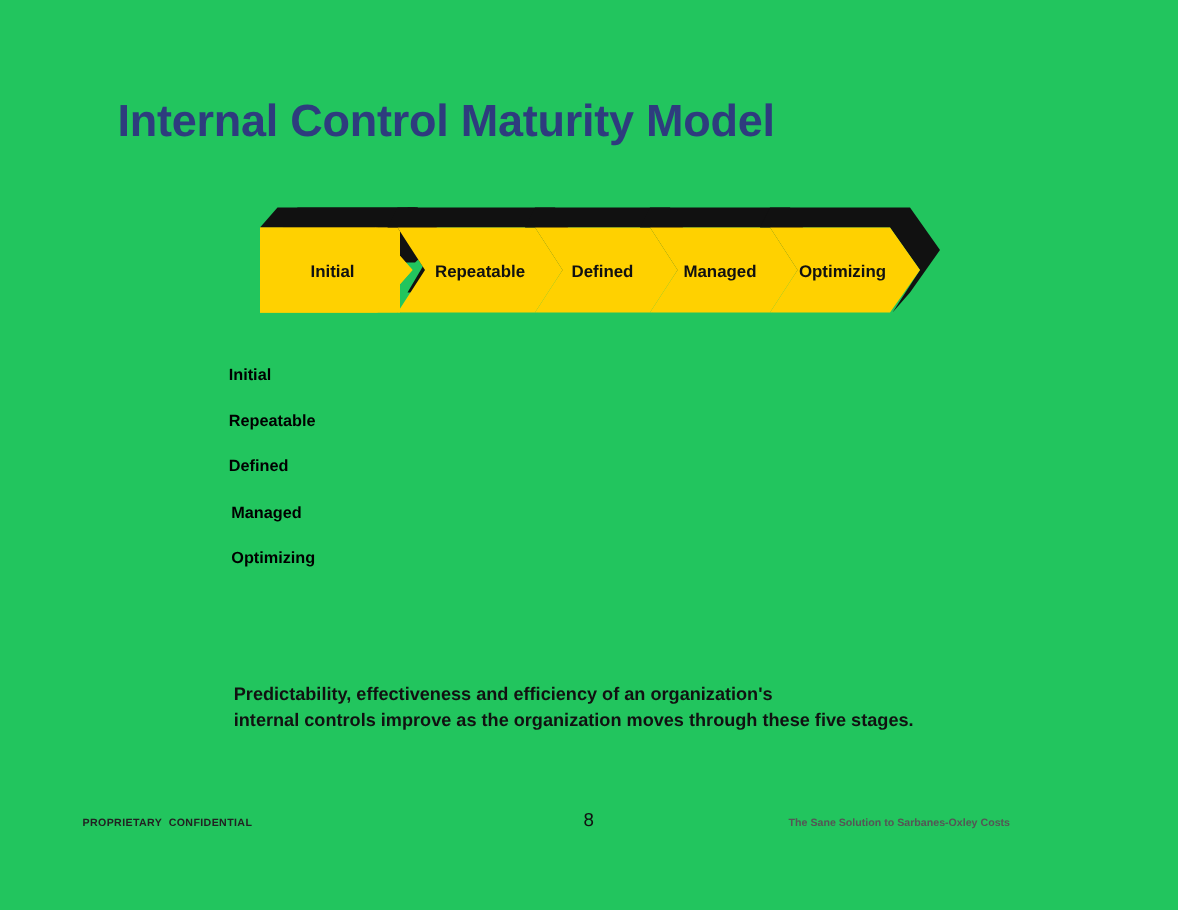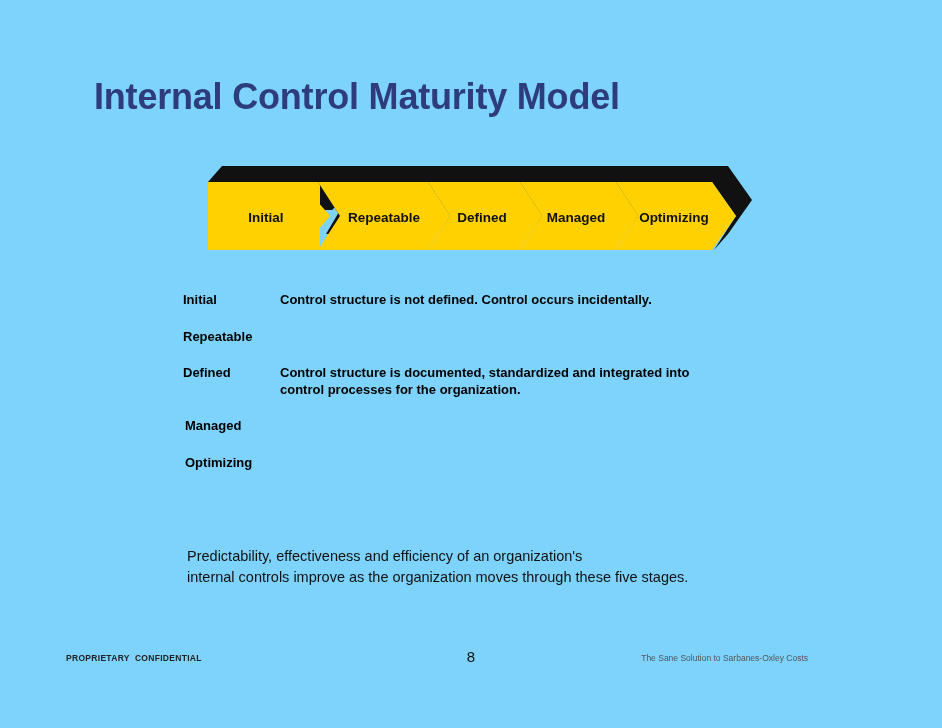--- a/index.html
+++ b/index.html
@@ -9,21 +9,21 @@
     background: #ffffff;
   }
   body {
     font-family: "Liberation Sans", sans-serif;
     color: #000000;
   }
   #slide {
     position: relative;
     width: 942px;
     height: 728px;
-    background: #7dd3fc;
+    background: #22c55e;
     overflow: hidden;
   }
 
   
   #slide-title {
     position: absolute;
     left: 94px;
     top: 76px;
     font-size: 36px;
     font-weight: bold;
@@ -84,21 +84,21 @@
     white-space: pre-line;
   }
 
   
   #summary {
     position: absolute;
     left: 187px;
     top: 546px;
     width: 640px;
     font-size: 14.5px;
-    font-weight: normal;
+    font-weight: bold;
     line-height: 21px;
     color: #111;
     white-space: pre-line;
   }
 
   
   #footer-left {
     position: absolute;
     left: 66px;
     top: 653px;
@@ -116,21 +116,21 @@
     text-align: center;
     font-size: 15px;
     font-weight: normal;
     color: #111;
   }
   #footer-right {
     position: absolute;
     right: 134px;
     top: 653px;
     font-size: 8.5px;
-    font-weight: normal;
+    font-weight: bold;
     color: #555;
     white-space: nowrap;
   }
 </style>
 </head>
 <body>
 
 <div id="slide">
 
   <div id="slide-title">Internal Control Maturity Model</div>
@@ -172,29 +172,26 @@
         <path d="M 416,6 L 528,6 L 552,40 L 528,74 L 514,90 L 536,56 L 512,22 L 408,22 Z" fill="#111111"></path>
         <path d="M 416,22 L 512,22 L 536,56 L 512,90 L 416,90 L 438,56 Z" fill="#FFD100"></path>
         <text class="chev-label" x="474" y="58">Optimizing</text>
       </g>
     </svg>
   </div>
 
   <div id="definitions">
     <div class="def-row">
       <div class="def-term">Initial</div>
-      <div class="def-desc">Control structure is not defined.  Control occurs incidentally.</div>
     </div>
     <div class="def-row">
       <div class="def-term">Repeatable</div>
     </div>
     <div class="def-row">
       <div class="def-term">Defined</div>
-      <div class="def-desc">Control structure is documented, standardized and integrated into
-control processes for the organization.</div>
     </div>
     <div class="def-row indented">
       <div class="def-term">Managed</div>
     </div>
     <div class="def-row indented">
       <div class="def-term">Optimizing</div>
     </div>
   </div>
 
   <div id="summary">Predictability, effectiveness and efficiency of an organization's

